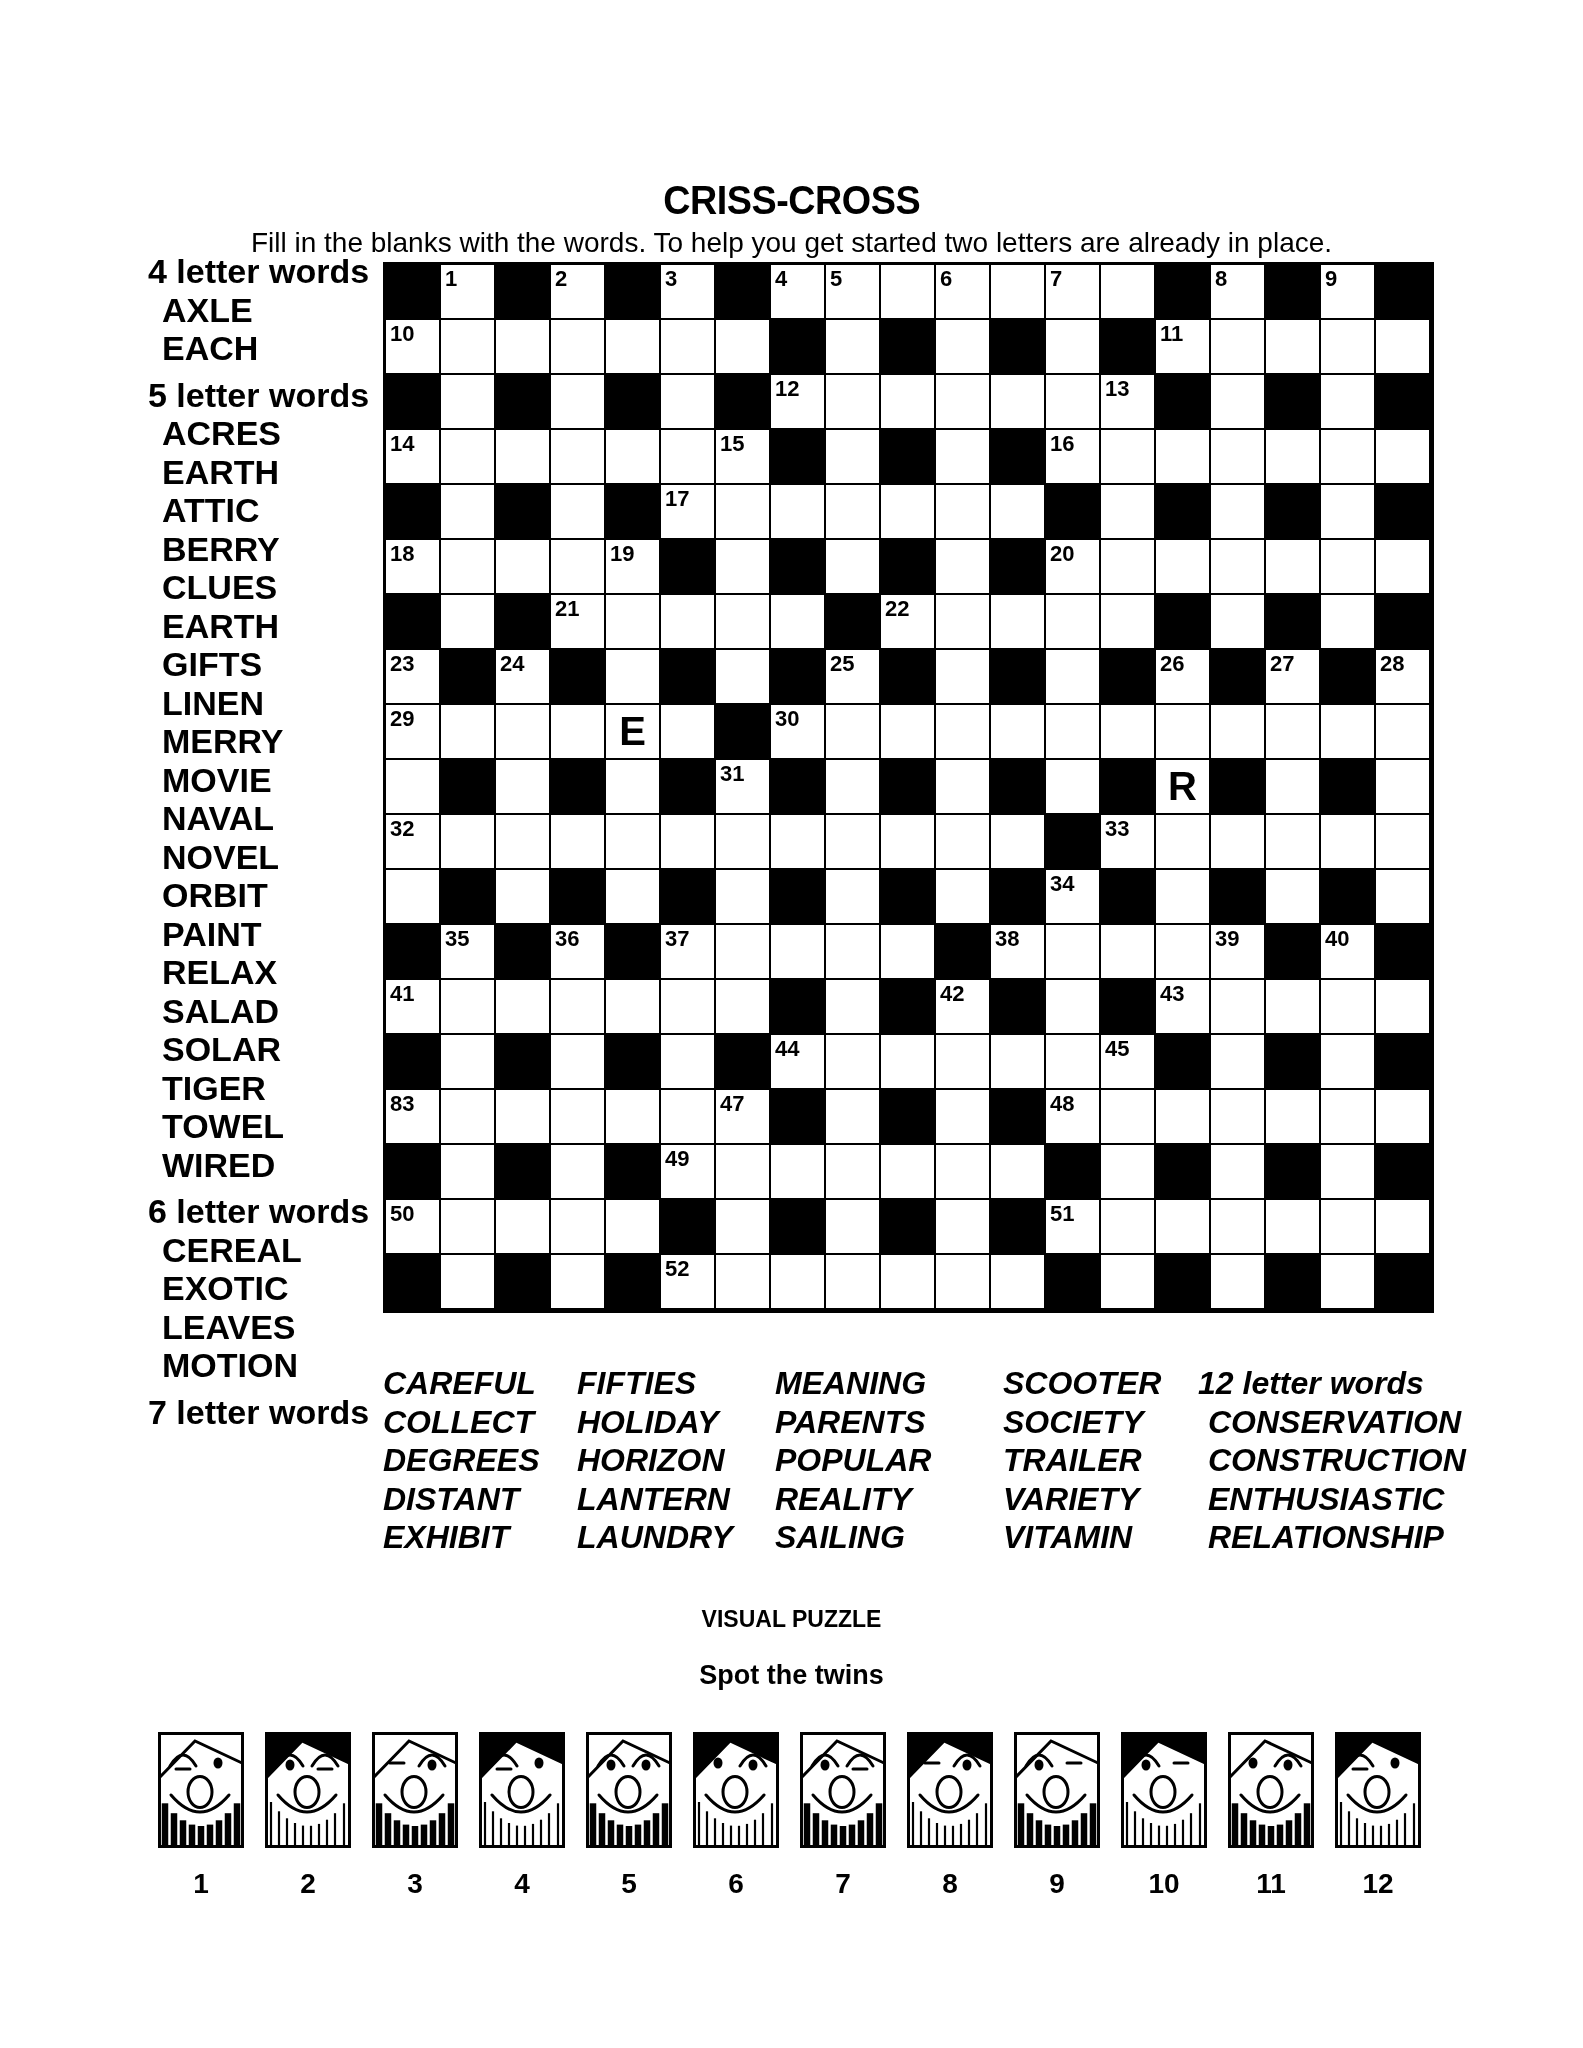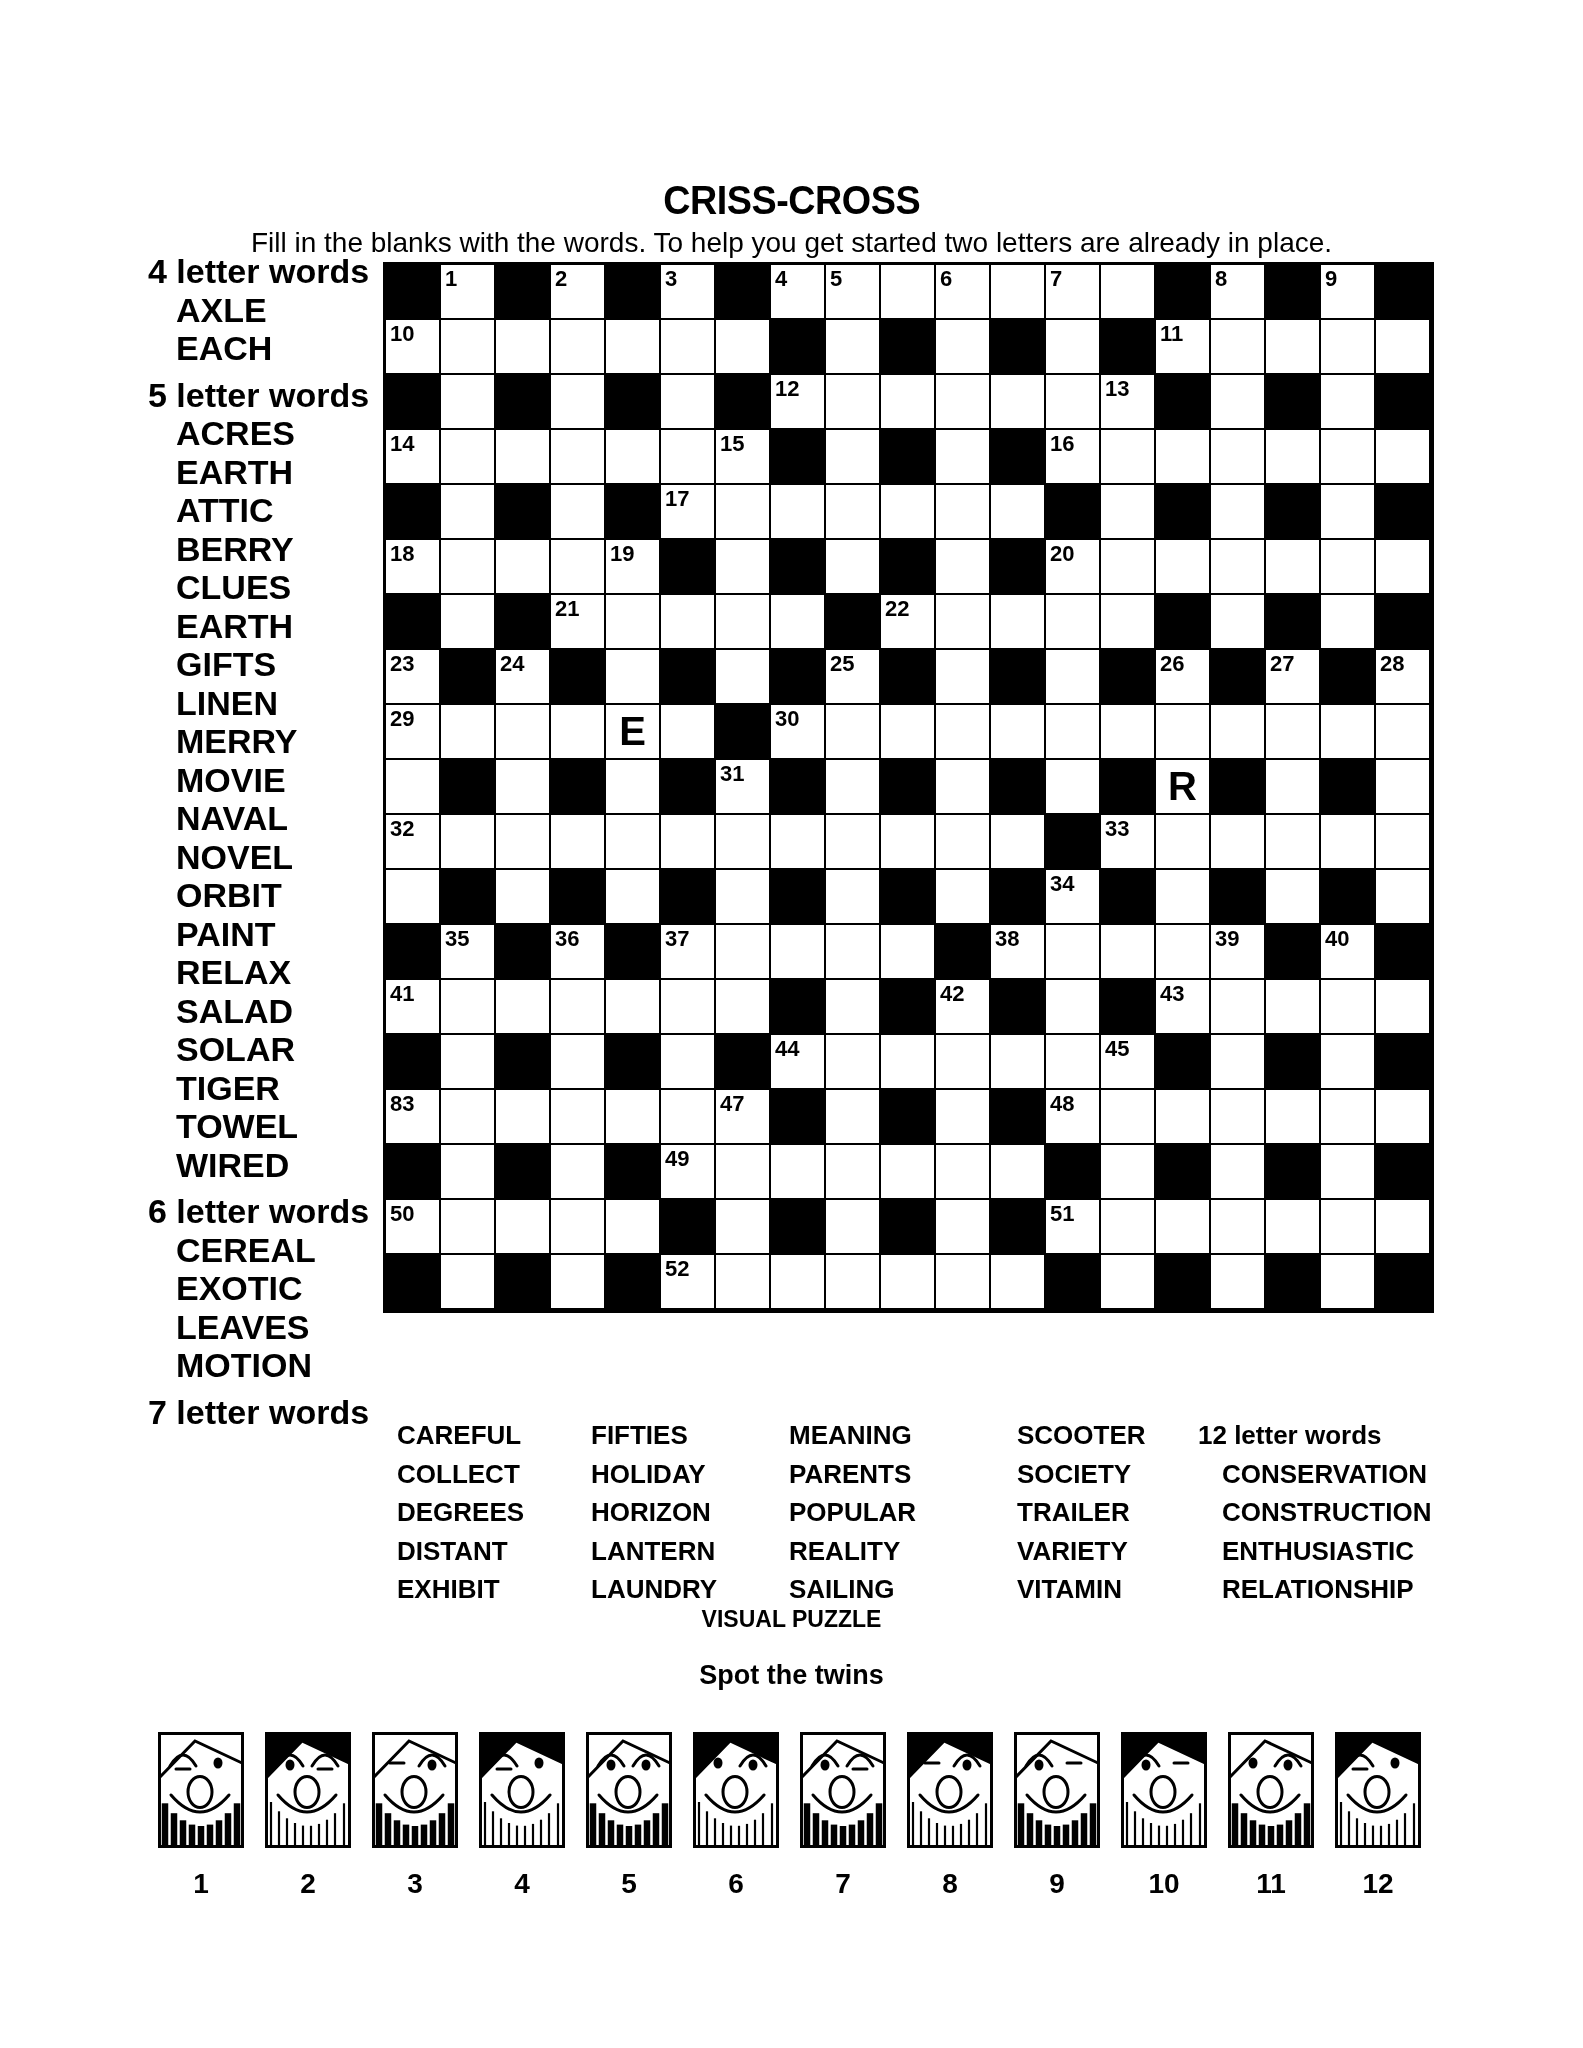--- a/index.html
+++ b/index.html
@@ -8,32 +8,32 @@
   .page-title{position:absolute;top:150px;left:0;width:100%;text-align:center;
        font-size:41px;font-weight:bold;}
   .page-title span{display:inline-block;transform:scaleX(.92);letter-spacing:-.5px;}
   .instructions{position:absolute;top:199px;left:0;width:100%;text-align:center;
        font-size:28px;font-weight:400;}
   
   .left-lists{position:absolute;left:148px;top:252px;width:230px;font-size:34px;font-weight:bold;}
   .wl-header{line-height:38.5px;margin-top:8px;}
   .left-lists section:first-child .wl-header{margin-top:0;}
   ul.words{list-style:none;margin:0;padding:0 0 0 14px;}
-  ul.words li{line-height:38.5px;white-space:nowrap;margin-left:14px;}
+  ul.words li{line-height:38.5px;white-space:nowrap;}
   
   .grid{position:absolute;left:383px;top:262px;border:3px solid #000;background:#fff;
         display:grid;grid-template-columns:repeat(19,55px);grid-template-rows:repeat(19,55px);}
   .cell{position:relative;border-right:2px solid #000;border-bottom:2px solid #000;
         box-sizing:border-box;background:#fff;}
   .cell.black{background:#000;}
   .cell .num{position:absolute;top:1px;left:4px;font-size:22px;font-weight:bold;}
   .cell .letter{position:absolute;top:50%;left:50%;transform:translate(-50%,-52%);
         font-size:40px;font-weight:bold;}
   
-  .bottom-col{position:absolute;top:1416px;font-size:26px;font-weight:bold;}
+  .bottom-col{position:absolute;top:1364px;font-size:32px;font-weight:bold;font-style:italic;}
   .bottom-col .wl-header{margin-top:0;}
   .bottom-col ul.words{padding-left:10px;}
   
   .vp-title{position:absolute;top:1606px;left:0;width:100%;text-align:center;
         font-size:23px;font-weight:bold;}
   .vp-subtitle{position:absolute;top:1660px;left:0;width:100%;text-align:center;
         font-size:27px;font-weight:bold;}
   .faces{position:absolute;left:158px;top:1732px;display:flex;gap:21px;}
   .face{width:86px;text-align:center;}
   .face-num{margin-top:16px;font-size:28px;font-weight:bold;}

